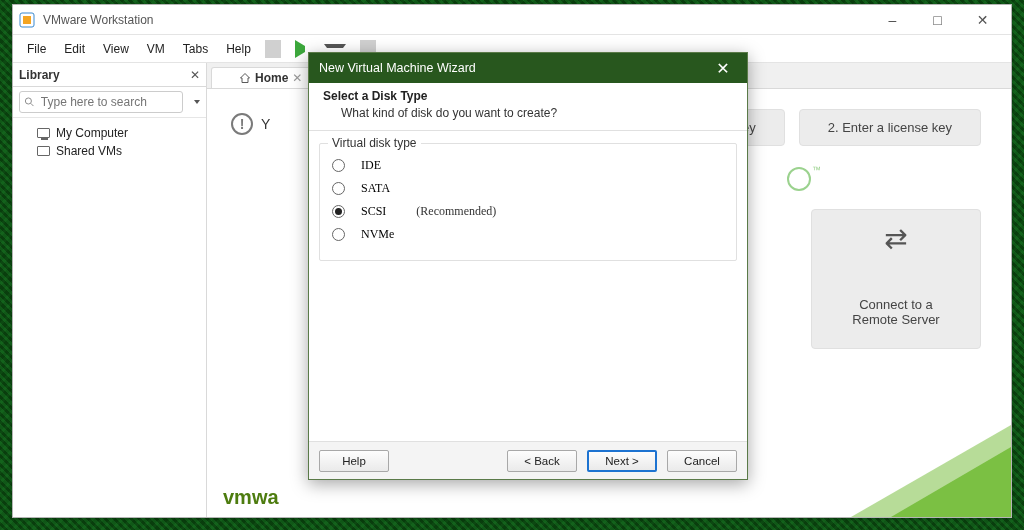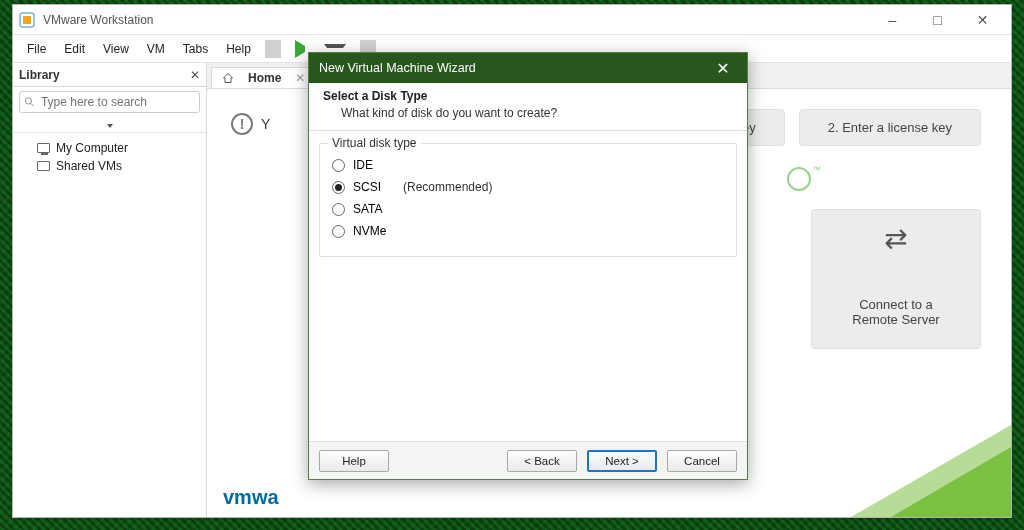--- a/index.html
+++ b/index.html
@@ -85,21 +85,20 @@
   .sidebar-header {
     height: 24px; display:flex; align-items:center; justify-content:space-between;
     padding: 0 6px; border-bottom: 1px solid #d9d9d9;
     font-weight: 600; color:#333;
   }
   .sidebar-header .close-x { color:#555; font-weight: normal;}
   .search-row {
     padding: 4px 6px;
     display:flex; align-items:center; gap:11px;
     border-bottom: 1px solid #e6e6e6;
-    flex-direction: column;
   }
   .search-row .search-box {
     flex:1; display:flex; align-items:center; gap:4px;
     border:1px solid #ccc; border-radius:3px; padding:2px 4px;
     background:#fff;
   }
   .search-row input {
     border:none; outline:none; width:100%; font-size:12px; color:#777;
   }
   .tree {
@@ -122,21 +121,21 @@
     flex:1; display:flex; flex-direction:column;
     background:#f0f0f0;
   }
   .tab-strip {
     height:26px; display:flex; align-items:flex-end;
     background:#f0f0f0; border-bottom:1px solid #d9d9d9;
     padding-left:4px;
   }
   .tab {
     background:#fff; border:1px solid #d9d9d9; border-bottom:none;
-    padding:3px 10px; display:flex; align-items:center; gap:14px;
+    padding:3px 27px; display:flex; align-items:center; gap:4px;
     border-top-left-radius:3px;border-top-right-radius:3px;
     color:#333;
   }
   .tab .close-x { color:#999; }
   .home-icon { width:12px;height:12px; }
 
   .home-body {
     flex:1; background:#fff; position:relative; padding: 24px;
   }
   .msg-row {
@@ -167,21 +166,21 @@
   .tile {
     position:absolute; right:30px; top:120px;
     width:170px;height:140px;background:#ececec;border:1px solid #e0e0e0;border-radius:4px;
     display:flex;flex-direction:column;align-items:center;justify-content:center;gap:12px;
     color:#444;
   }
   .tile .arrows { font-size:28px; color:#555; line-height:0.55;}
   .tile .tile-text { text-align:center; font-size:13px;margin-top:38px;}
 
   .vm-logo {
-    position:absolute; left:16px; bottom:8px; color:#0369a1; font-size:20px; font-weight:600;
+    position:absolute; left:16px; bottom:8px; color:#4d7c0f; font-size:20px; font-weight:600;
   }
   .corner-green {
     position:absolute; right:0; bottom:0; width:0;height:0;
     border-right:120px solid #7bc043; border-top:70px solid transparent;
   }
   .corner-green2 {
     position:absolute; right:0; bottom:0; width:0;height:0;
     border-right:160px solid rgba(123,192,67,0.55); border-top:92px solid transparent;
   }
 
@@ -218,22 +217,23 @@
   .group {
     border:1px solid #e0e0e0; border-radius:2px;
     padding: 10px 10px 14px 10px;
     position:relative;
     margin-top:6px;
   }
   .group-title {
     position:absolute; left:8px; top:-8px; background:#fff; padding:0 4px; color:#333;
   }
   .radio-row {
-    display:flex; align-items:center; gap:8px;
+    display:flex; align-items:center; gap:16px;
     padding:4px 2px;
+    font-family:Liberation Serif, serif;
   }
   .radio {
     width:13px;height:13px;border:1px solid #666;border-radius:50%;
     display:inline-flex;align-items:center;justify-content:center;background:#fff;
   }
   .radio.sel::after{content:"";width:7px;height:7px;border-radius:50%;background:#222;}
   .rec { color:#333; margin-left:14px;}
 
   .dialog-footer {
     height:38px; border-top:1px solid #e0e0e0;
@@ -362,27 +362,27 @@
   </div>
   <div class="dialog-body">
     <div class="group">
       <div class="group-title">Virtual disk type</div>
 
       <div class="radio-row">
         <span class="radio"></span>
         <span>IDE</span>
       </div>
       <div class="radio-row">
+        <span class="radio"></span>
+        <span>SATA</span>
+      </div>
+      <div class="radio-row">
         <span class="radio sel"></span>
         <span>SCSI</span>
         <span class="rec">(Recommended)</span>
-      </div>
-      <div class="radio-row">
-        <span class="radio"></span>
-        <span>SATA</span>
       </div>
       <div class="radio-row">
         <span class="radio"></span>
         <span>NVMe</span>
       </div>
     </div>
   </div>
   <div class="dialog-footer">
     <div class="dlg-btn">Help</div>
     <span class="spacer"></span>

